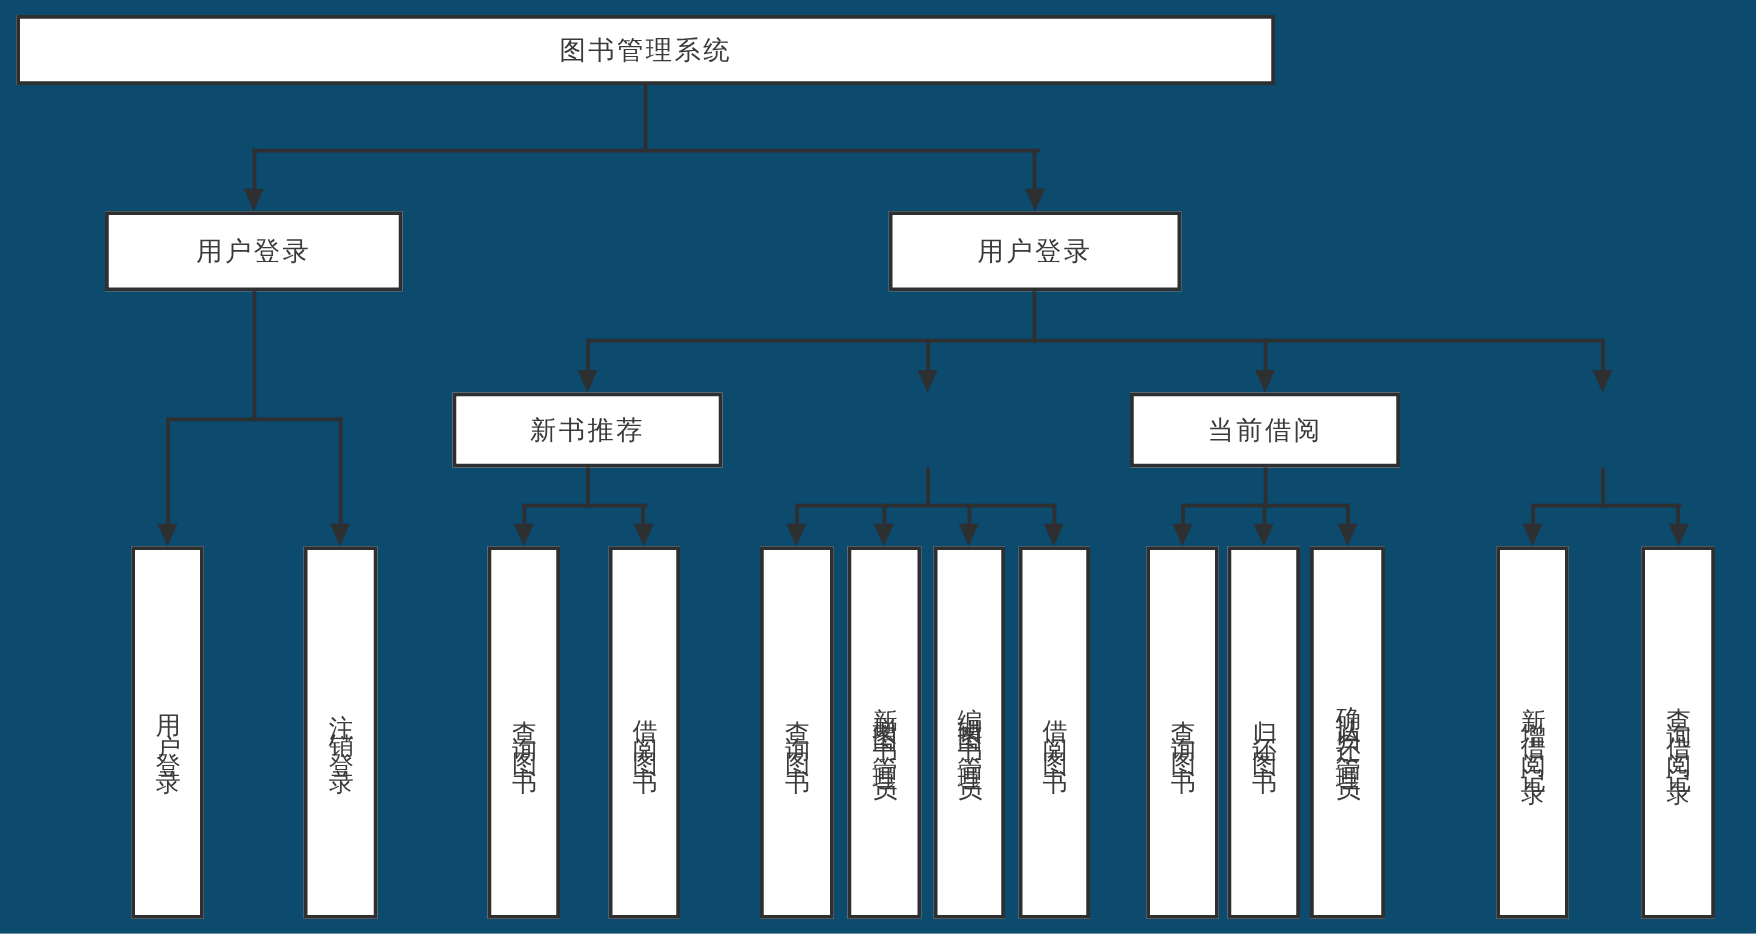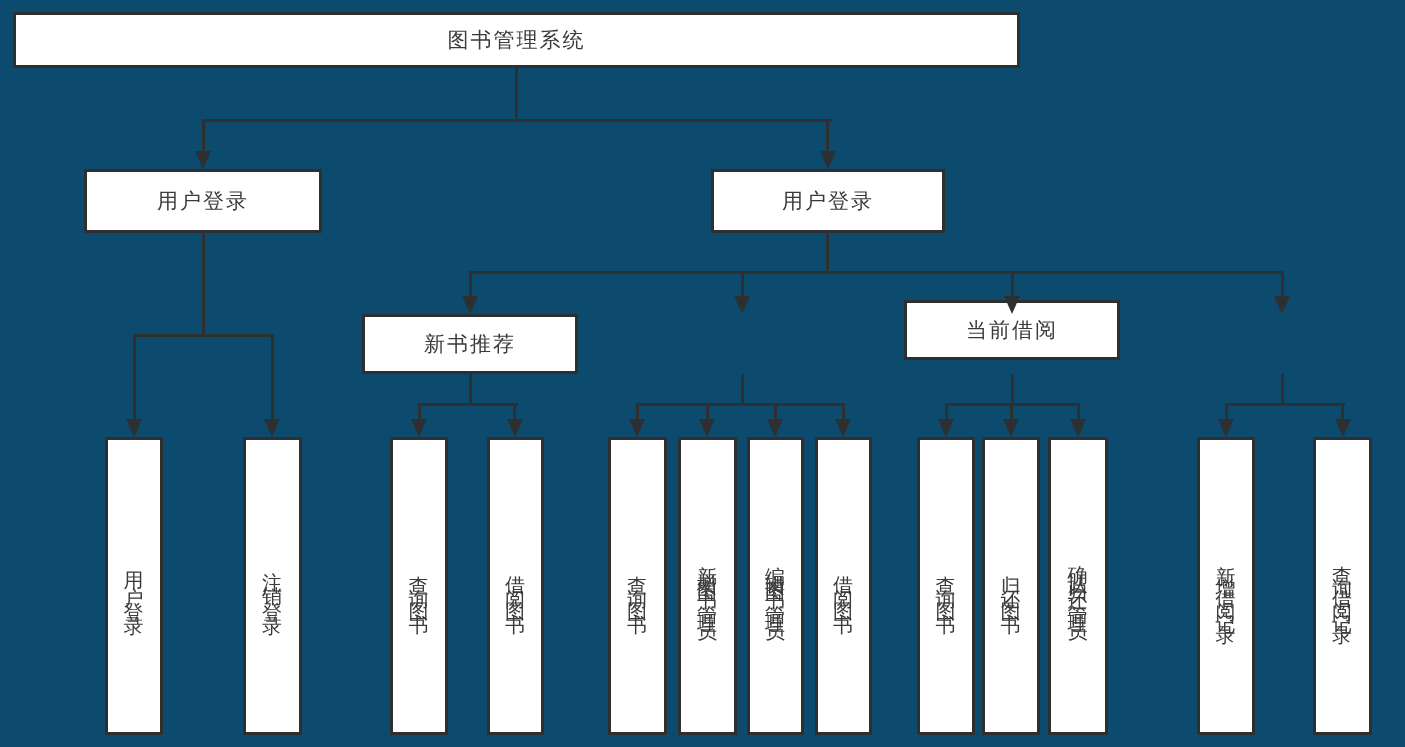--- a/index.html
+++ b/index.html
@@ -35,21 +35,21 @@
     position:absolute; left:1183px; top:716px;
     font-size:19px; color:#9e9e9e; z-index:5; white-space:nowrap;
     letter-spacing:1px;
   }
   
   .n-root   { left:13px;  top:12px;  width:1007px; height:56px; }
   .n-ul     { left:84px;  top:169px; width:238px; height:64px; }
   .n-bm     { left:711px; top:169px; width:234px; height:64px; }
   .n-nbr    { left:362px; top:314px; width:216px; height:60px; }
   .n-bb     { left:634px; top:314px; width:216px; height:60px; }
-  .n-cb     { left:904px; top:300px; width:216px; height:60px; }
+  .n-cb     { left:904px; top:314px; width:216px; height:60px; }
   .n-br     { left:1174px;top:314px; width:216px; height:60px; }
   .leaf     { top:437px; height:298px; }
   .l-g1a { left:105px;  width:58px; }
   .l-g1b { left:243px;  width:59px; }
   .l-g2a { left:390px;  width:58px; }
   .l-g2b { left:487px;  width:57px; }
   .l-g3a { left:608px;  width:59px; }
   .l-g3b { left:678px;  width:59px; }
   .l-g3c { left:747px;  width:57px; }
   .l-g3d { left:815px;  width:57px; }

